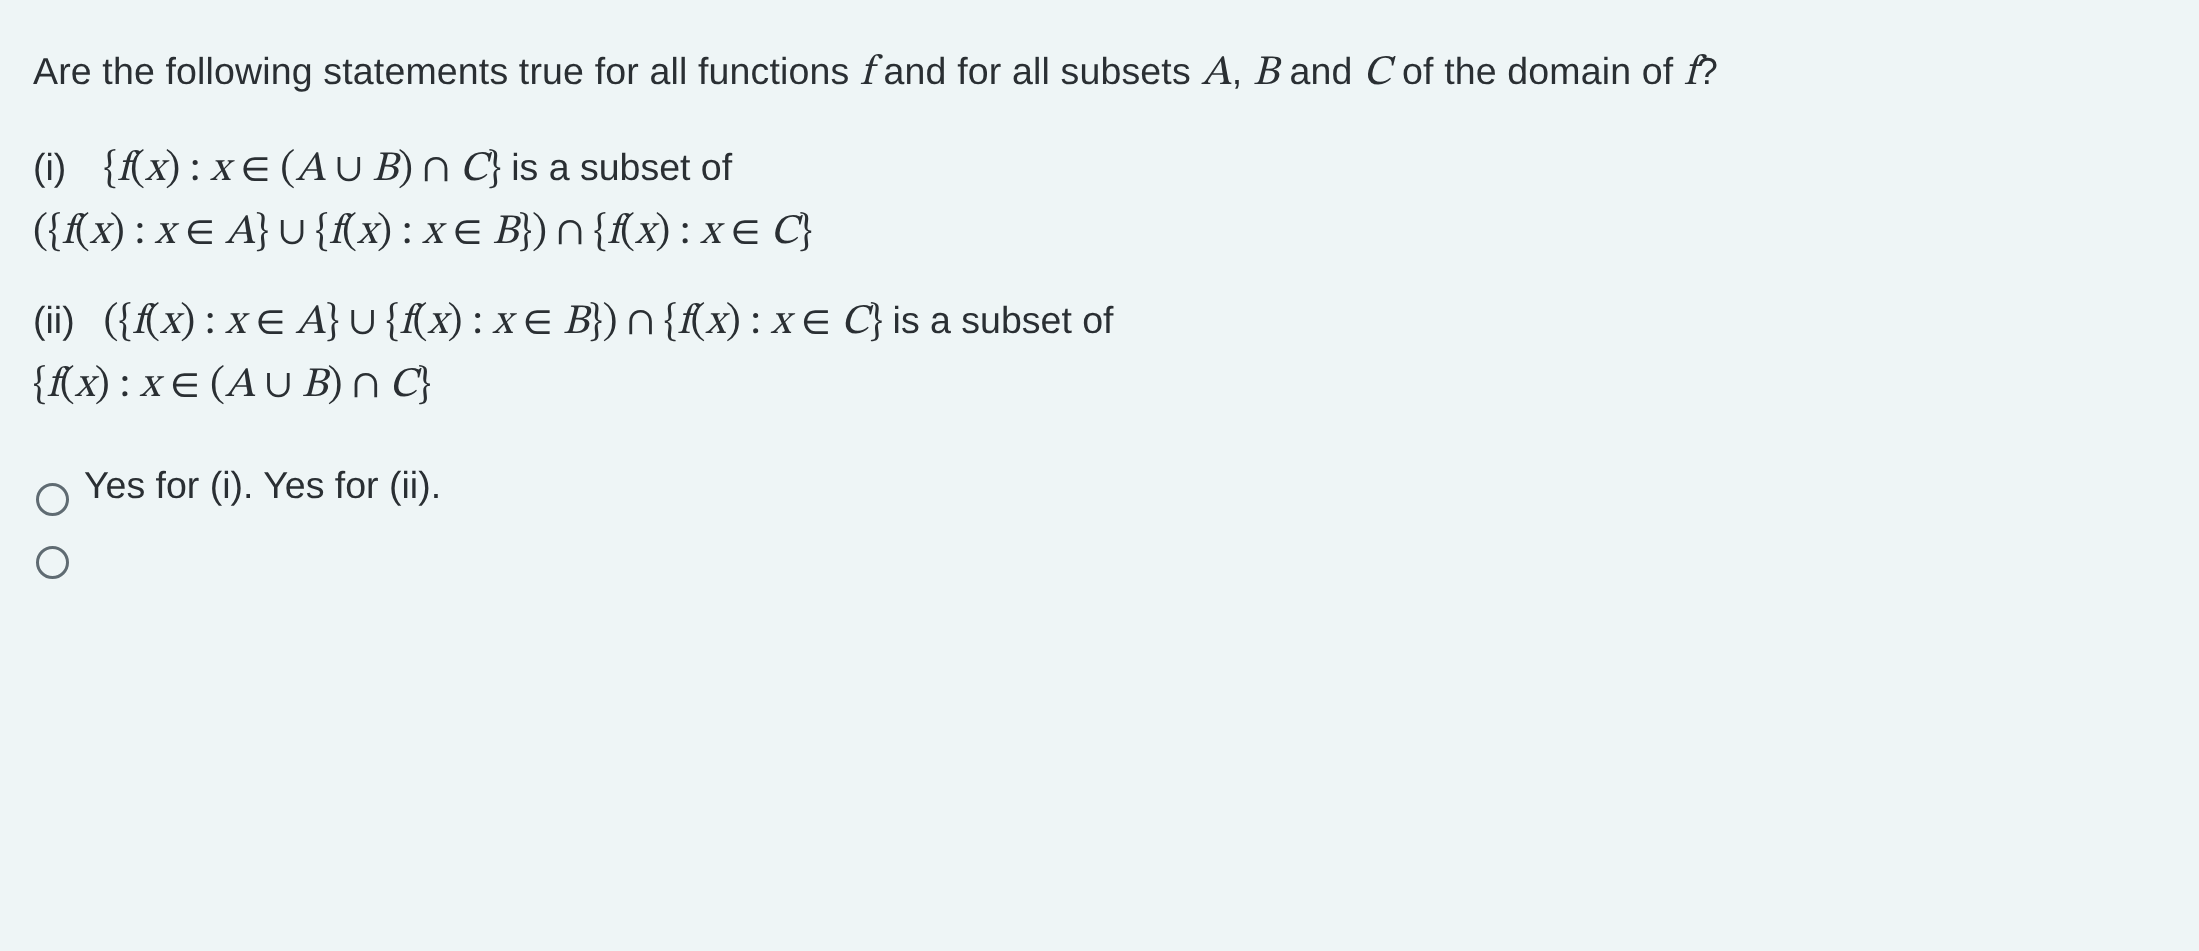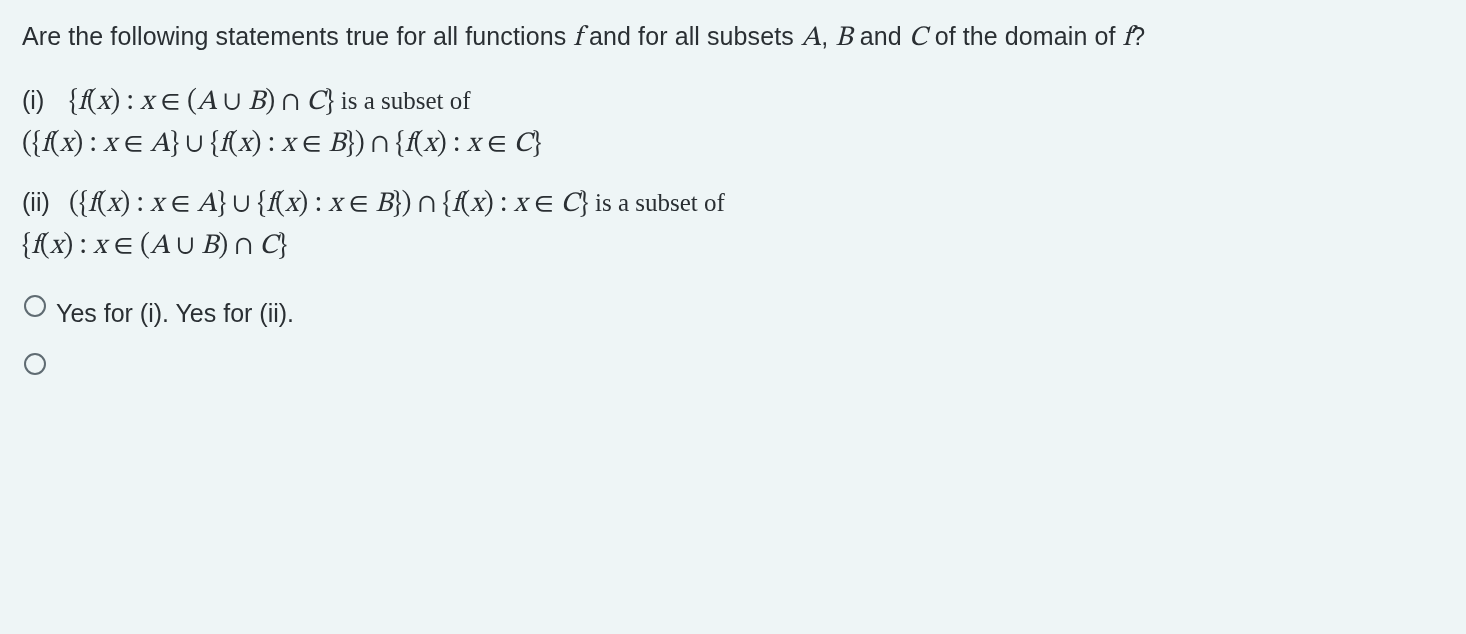--- a/index.html
+++ b/index.html
@@ -6,21 +6,21 @@
     margin: 0;
     padding: 0;
     width: 1466px;
     height: 634px;
     background: #eef5f6;
     font-family: Arial, Helvetica, sans-serif;
     color: #2a2f33;
     box-sizing: border-box;
   }
   .container {
-    padding: 17px 22px 22px 22px;
+    padding: 28px 22px 22px 22px;
     font-size: 25px;
     line-height: 1.5;
   }
   .question-intro {
     margin-bottom: 22px;
     letter-spacing: 0.1px;
   }
   .math {
     font-family: "Cambria Math", "STIX Two Math", "Latin Modern Math", "Times New Roman", serif;
     font-style: italic;
@@ -37,36 +37,36 @@
     font-family: "Cambria Math", "STIX Two Math", "Latin Modern Math", "Times New Roman", serif;
     font-size: 28px;
     white-space: nowrap;
     margin-top: 24px;
   }
   .options {
     margin-top: 8px;
   }
   .option {
     display: flex;
-    align-items: flex-start;
+    align-items: flex-end;
     gap: 10px;
     padding: 10px 2px;
     cursor: pointer;
     font-size: 25px;
   }
   .radio {
     width: 18px;
     height: 18px;
     border: 2px solid #5f6b72;
     border-radius: 50%;
     flex: 0 0 auto;
     background: transparent;
   }
   .subset-text {
-    font-family: Liberation Serif, serif;
+    font-family: Liberation Sans, sans-serif;
     font-style: normal;
     font-size: 25px;
   }
 </style>
 </head>
 <body>
 
 <div class="container">
 
   <div class="question-intro">

